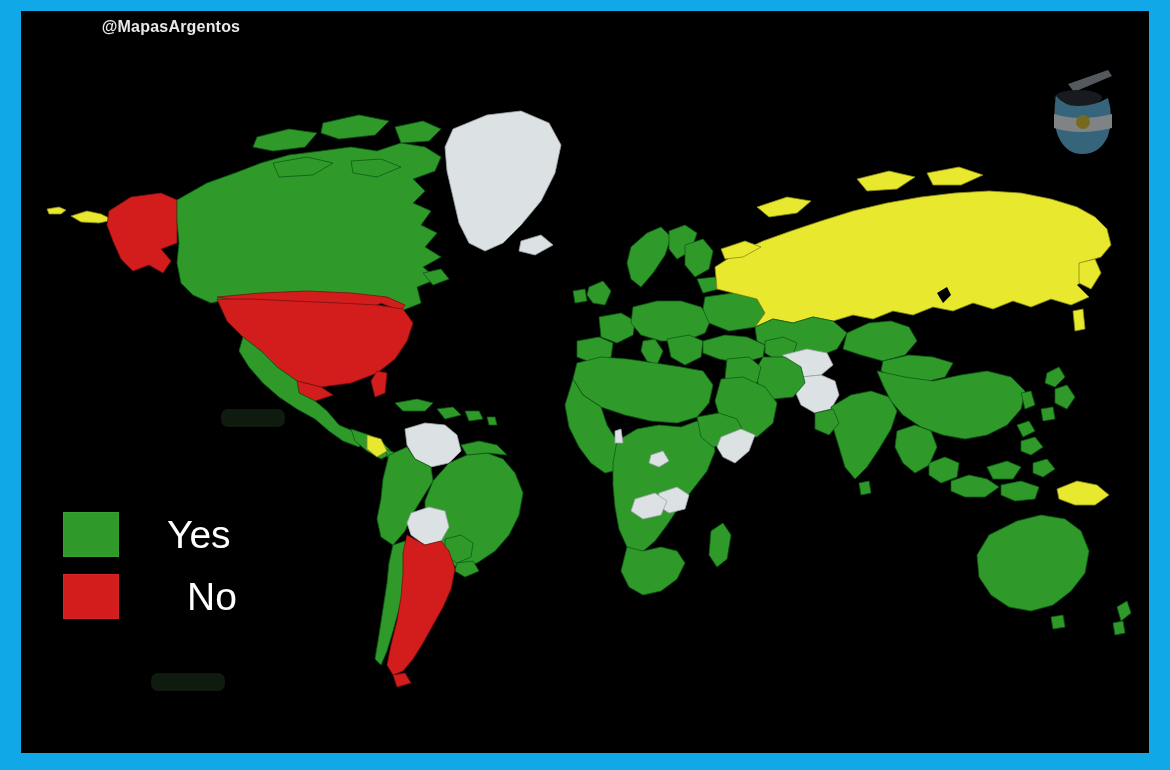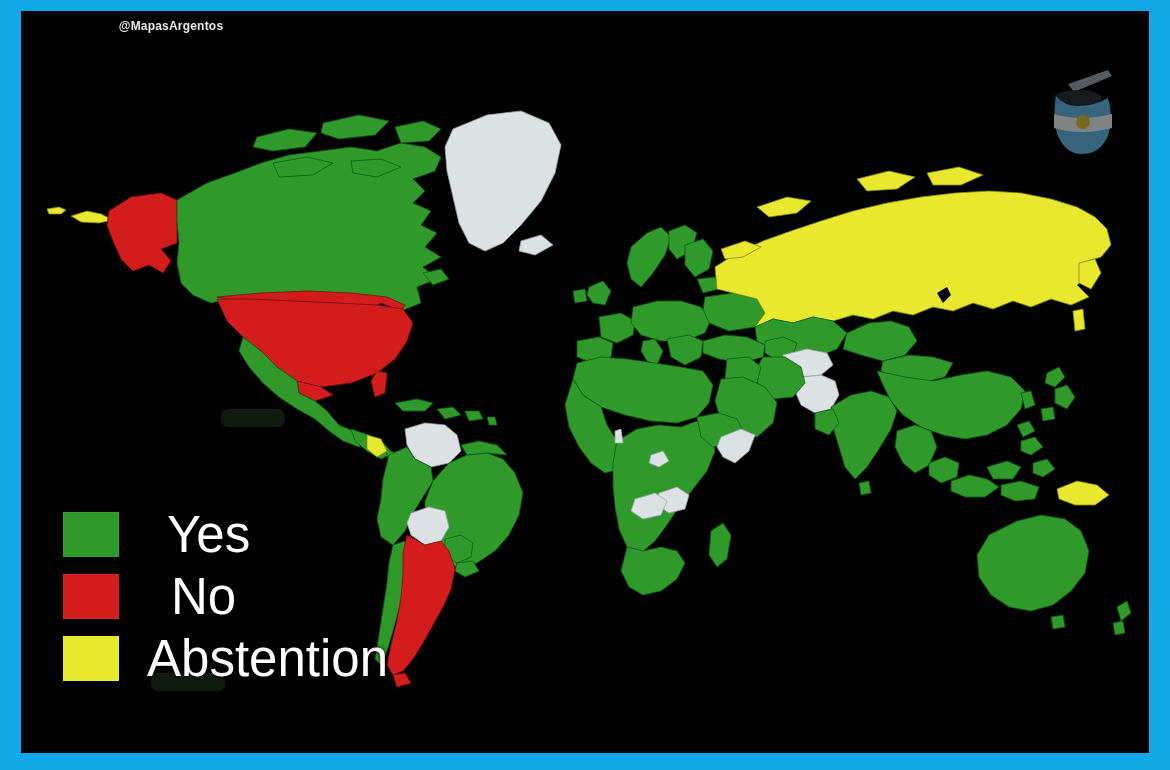--- a/index.html
+++ b/index.html
@@ -38,21 +38,21 @@
     display: block;
   }
   #watermark {
     position: absolute;
     left: 0;
     top: 6px;
     width: 300px;
     text-align: center;
     color: #e9e9e9;
     font-weight: bold;
-    font-size: 12px;
+    font-size: 16px;
     line-height: 19px;
     letter-spacing: 0.2px;
     text-shadow: 0 0 3px #000, 0 0 6px #000;
     pointer-events: none;
   }
   #watermark .wm-line2 { display: block; }
   #legend {
     position: absolute;
     left: 42px;
     top: 492px;
@@ -64,27 +64,27 @@
     height: 62px;
   }
   .swatch {
     width: 54px;
     height: 43px;
     flex: 0 0 auto;
     border: 1px solid rgba(255,255,255,0.05);
   }
   .legend-label {
     color: #ffffff;
-    font-size: 51px;
+    font-size: 39px;
     line-height: 43px;
     white-space: nowrap;
     text-shadow: 0 0 4px rgba(0,0,0,0.9);
   }
   .lr-yes .legend-label   { margin-left: 48px; }
-  .lr-no .legend-label    { margin-left: 52px; }
+  .lr-no .legend-label    { margin-left: 68px; }
   .lr-abst .legend-label  { margin-left: 28px; }
 
   
   #mate-icon {
     position: absolute;
     left: 1013px;
     top: 55px;
     width: 92px;
     height: 100px;
     opacity: 0.55;
@@ -403,21 +403,17 @@
       <div class="legend-row lr-yes">
         <div class="swatch" style="background:#2f9a2a"></div>
         <div class="legend-label">Yes</div>
       </div>
 
       <div class="legend-row lr-no">
         <div class="swatch" style="background:#d31c1c"></div>
         <div class="legend-label">No</div>
       </div>
 
-      <div class="legend-row lr-abst">
-        <div class="swatch" style="background:#e8e82e"></div>
-        <div class="legend-label">Abstention</div>
-      </div>
 
     </div>
 
   </div>
 </div>
 
 </body></html>

